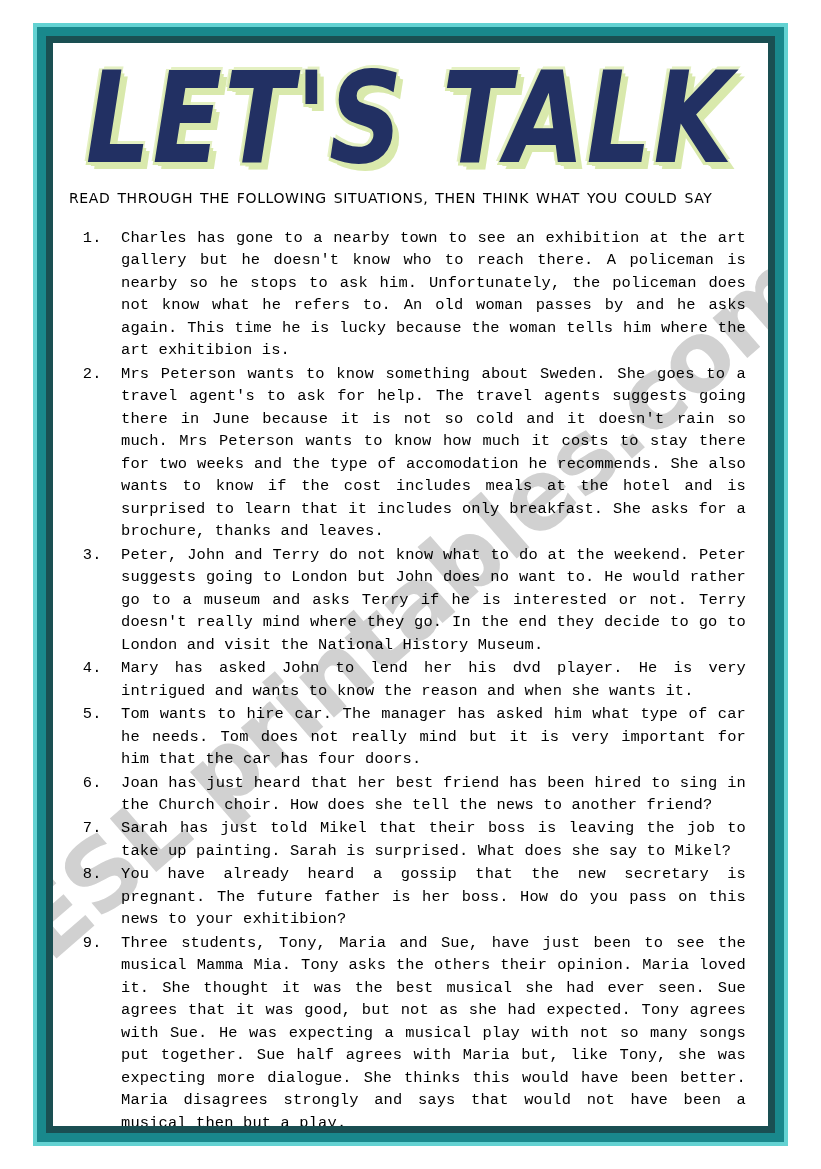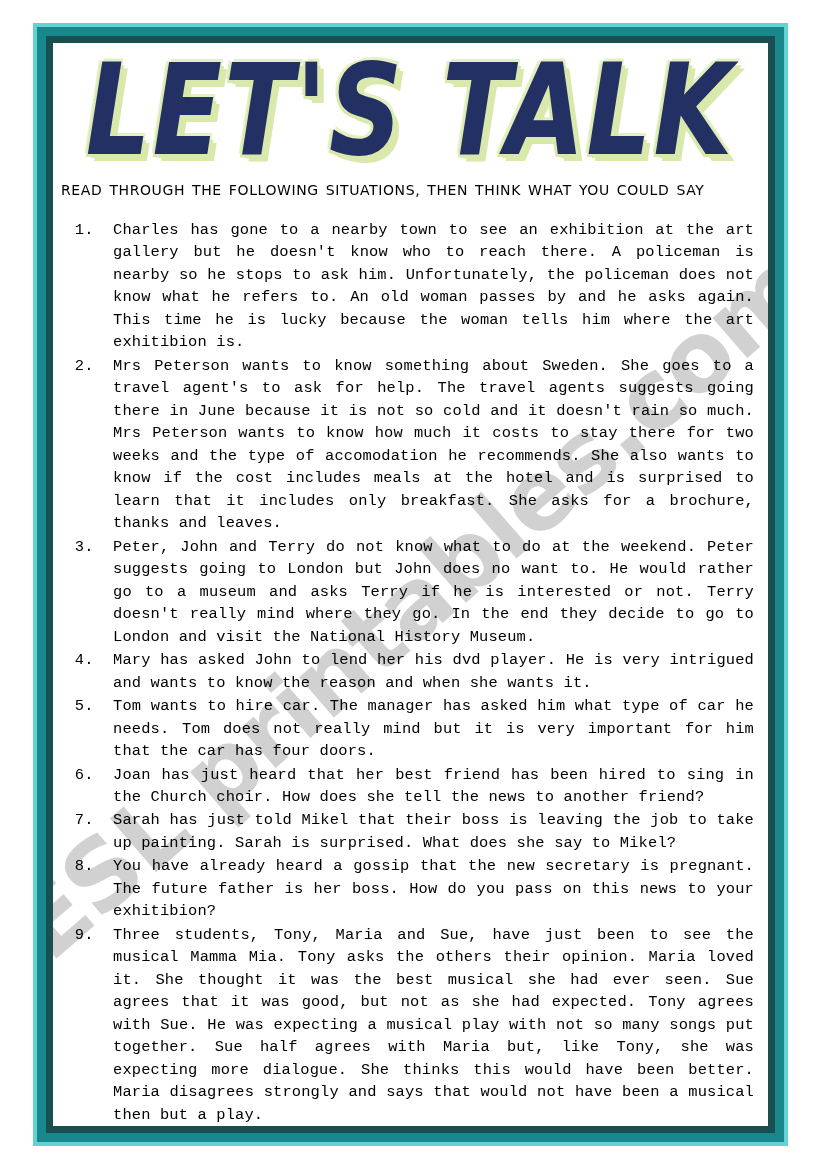--- a/index.html
+++ b/index.html
@@ -73,21 +73,21 @@
     color: #c9c9c9;
     white-space: nowrap;
     opacity: 0.85;
     pointer-events: none;
     z-index: 1;
   }
 
   .content {
     position: relative;
     z-index: 2;
-    padding: 0;
+    padding: 8px;
   }
 
   
   .title-wrap {
     text-align: center;
     padding-top: 4px;
     line-height: 1;
   }
   .title {
     display: inline-block;

